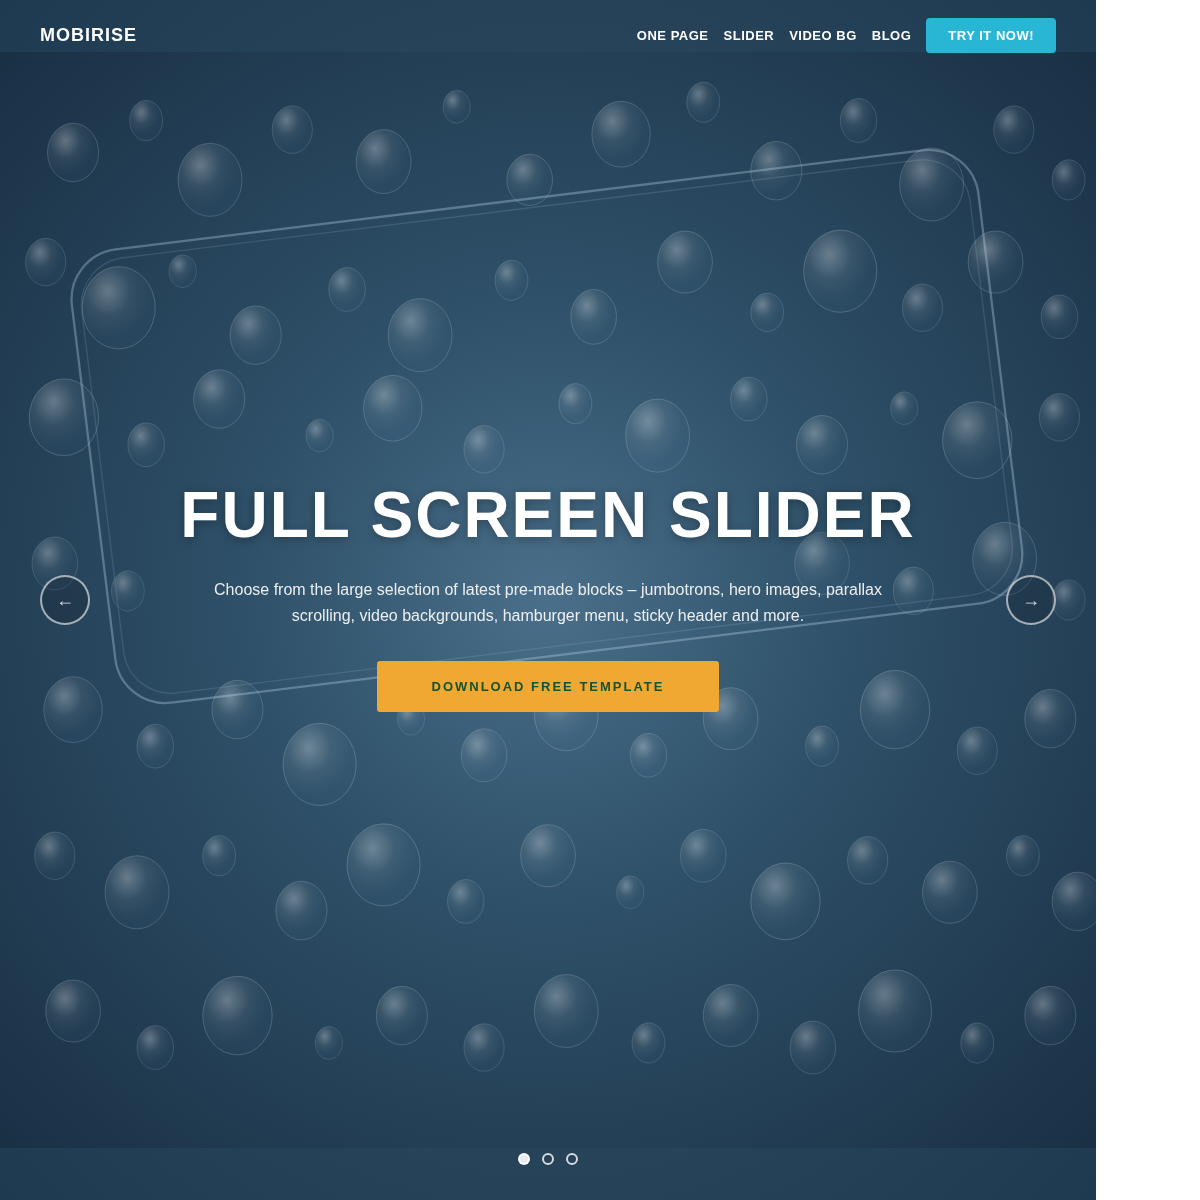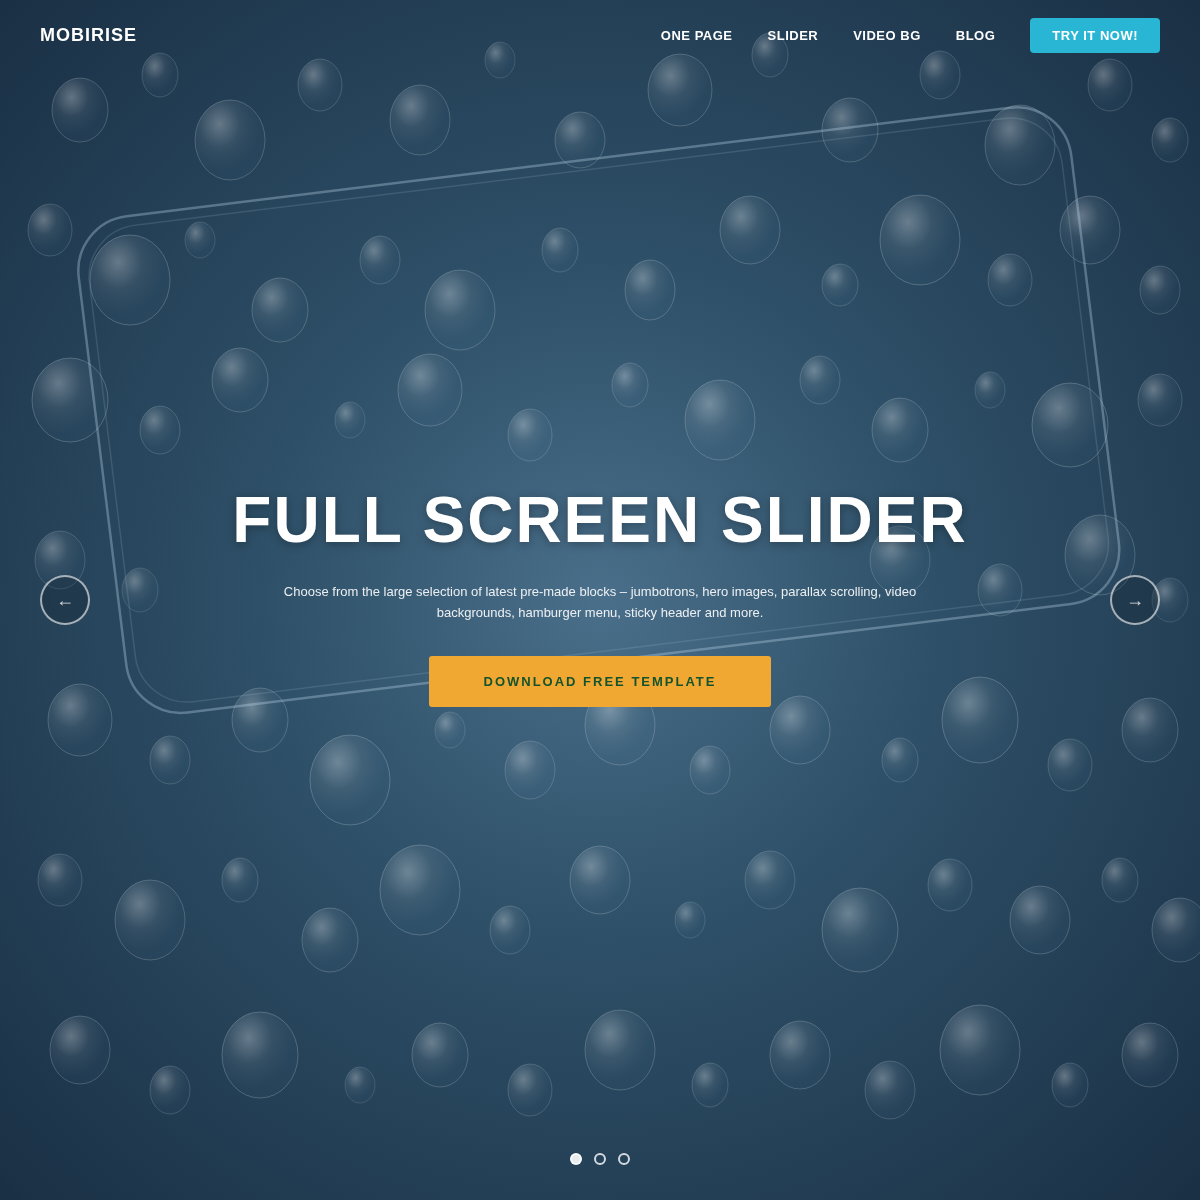--- a/index.html
+++ b/index.html
@@ -10,21 +10,21 @@
 
     body {
       width: 1200px;
       height: 1200px;
       overflow: hidden;
       font-family: 'Arial', sans-serif;
     }
 
     .hero {
       position: relative;
-      width: 1200px;
+      width: 1096px;
       height: 1200px;
       background-color: #3a5a72;
       overflow: hidden;
       display: flex;
       flex-direction: column;
     }
 
     
     .hero-bg {
       position: absolute;
@@ -51,21 +51,21 @@
       font-size: 18px;
       font-weight: 900;
       color: #ffffff;
       letter-spacing: 1px;
       text-transform: uppercase;
     }
 
     .navbar-nav {
       display: flex;
       align-items: center;
-      gap: 35px;
+      gap: 15px;
       list-style: none;
     }
 
     .navbar-nav li a {
       color: #ffffff;
       text-decoration: none;
       font-size: 13px;
       font-weight: 700;
       letter-spacing: 0.5px;
       text-transform: uppercase;
@@ -100,21 +100,21 @@
       font-size: 64px;
       font-weight: 900;
       color: #ffffff;
       letter-spacing: 2px;
       text-transform: uppercase;
       margin-bottom: 25px;
       text-shadow: 0 2px 10px rgba(0,0,0,0.3);
     }
 
     .hero-subtitle {
-      font-size: 13px;
+      font-size: 16px;
       color: rgba(255,255,255,0.9);
       line-height: 1.6;
       max-width: 680px;
       margin-bottom: 32px;
       font-weight: 400;
     }
 
     .hero-btn {
       background-color: #f0a832;
       color: #14532d;

